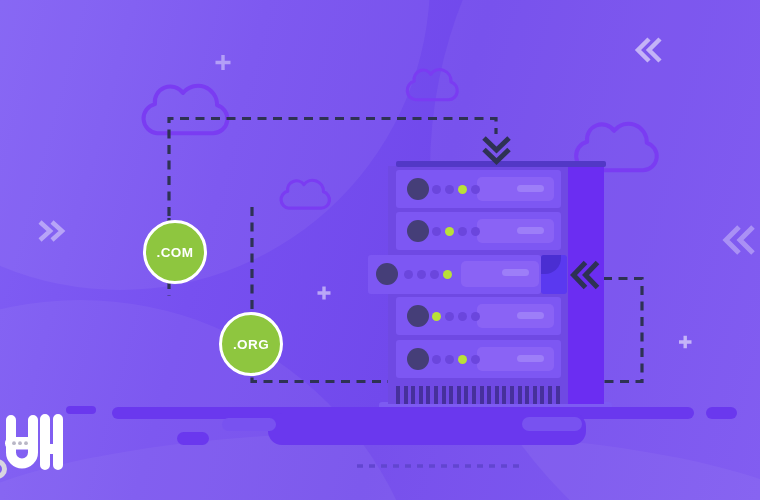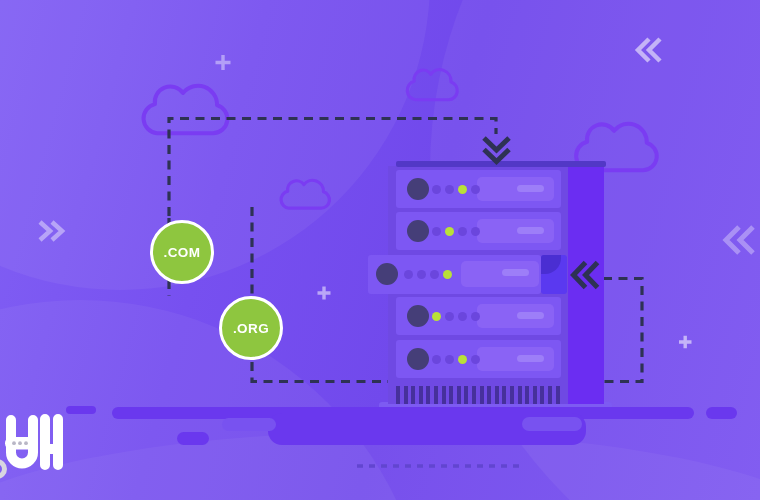--- a/index.html
+++ b/index.html
@@ -62,24 +62,24 @@
   .g5{left:706px;top:407px;width:31px;height:12px;border-radius:6px;}
   .g-light{background:#7852f0;z-index:5;}
   .g6{left:222px;top:418px;width:54px;height:13px;border-radius:7px;}
   .g7{left:522px;top:417px;width:60px;height:14px;border-radius:7px;}
 
   
   .badge{position:absolute;z-index:7;width:64px;height:64px;border-radius:50%;box-sizing:border-box;
     border:3px solid var(--badge-ring,#fff);background:var(--badge-green,#8ec63f);
     display:flex;align-items:center;justify-content:center;
     color:var(--badge-text,#fff);font-weight:bold;font-size:13.5px;letter-spacing:.4px;}
-  .badge-com{left:150px;top:220px;}
+  .badge-com{left:143px;top:220px;}
   .badge-info{left:220px;top:219px;}
   .badge-net{left:138px;top:296px;}
-  .badge-org{left:219px;top:296px;}
+  .badge-org{left:219px;top:312px;}
 
   .logo{position:absolute;left:-6px;top:410px;z-index:9;}
 </style>
 </head>
 <body>
 
 <div class="canvas">
 
   <div class="swirl swirl-1"></div>
   <div class="swirl swirl-2"></div>

